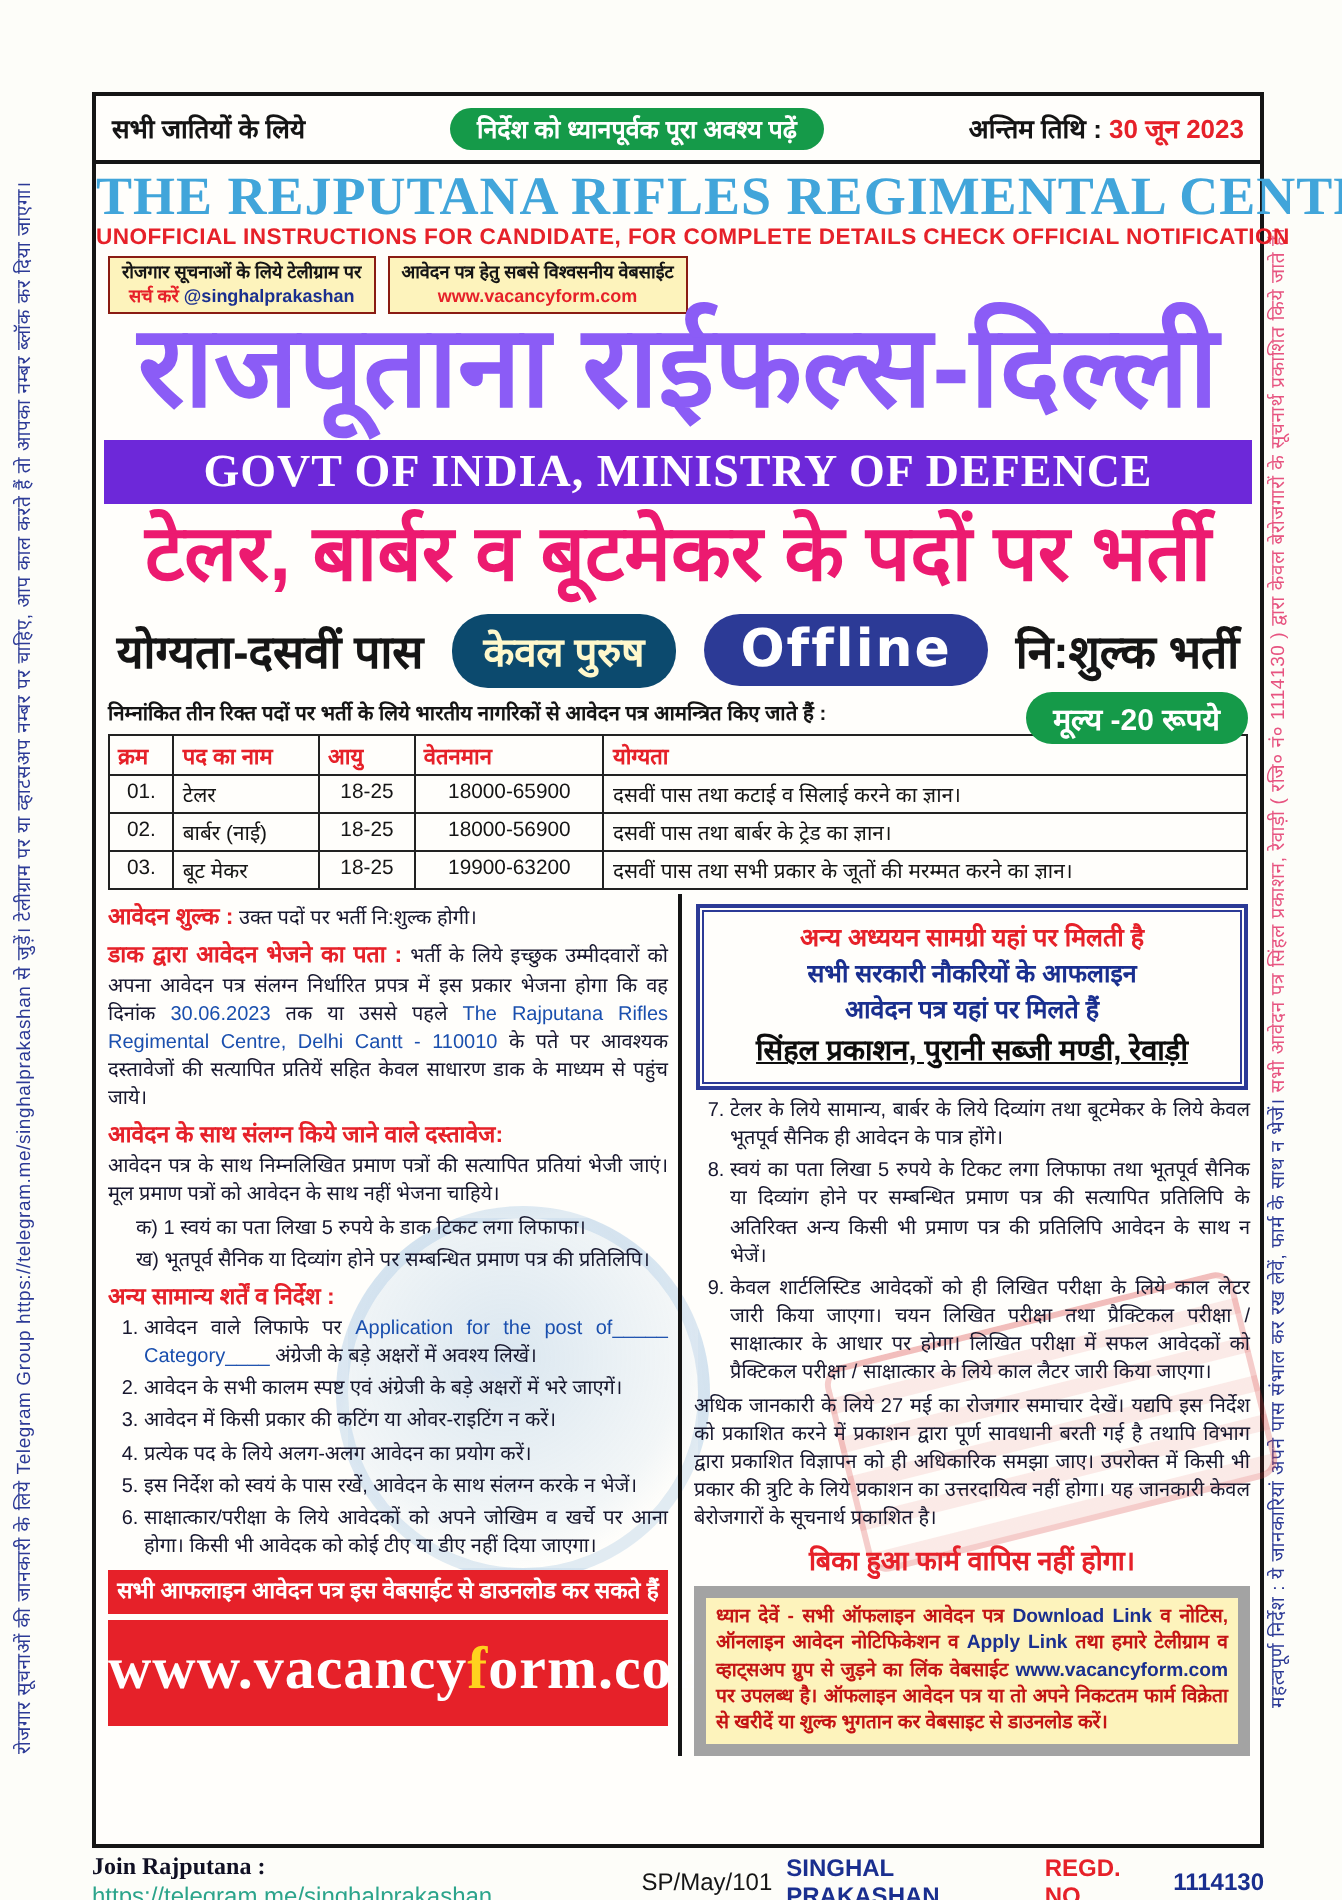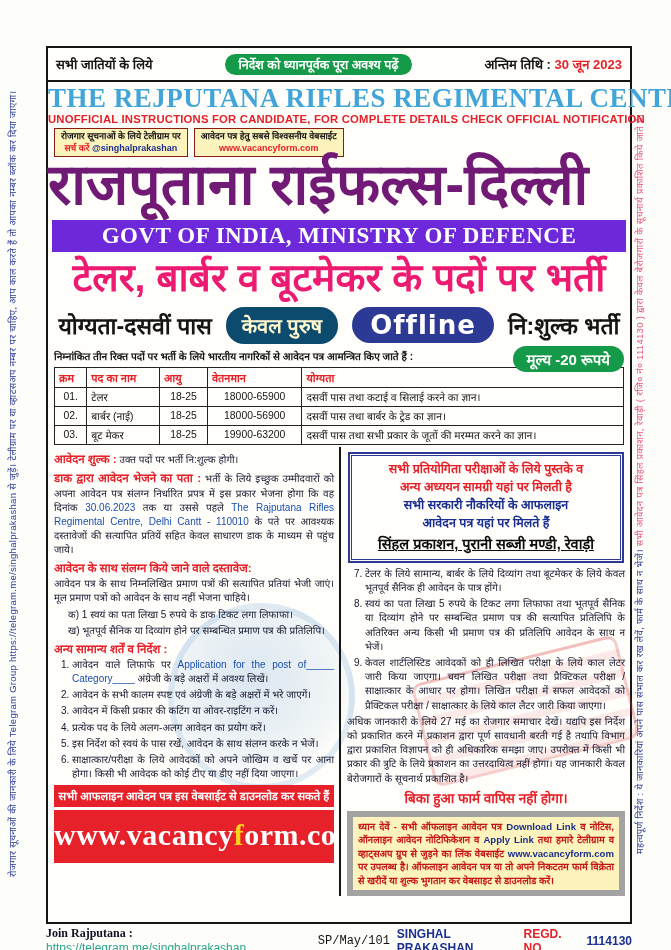--- a/index.html
+++ b/index.html
@@ -19,21 +19,21 @@
   .pill-green{background:#159a49;color:#fff;font-weight:bold;font-size:12.5px;border-radius:14px;padding:2px 14px;}
   .deadline{font-weight:bold;font-size:13px;color:#151515;}
   .deadline .red{color:#e62129;}
   
   .title-en{font-family:"Liberation Serif",serif;font-weight:bold;font-size:27px;color:#41a5da;text-align:center;line-height:1.05;margin-top:2px;letter-spacing:.5px;white-space:nowrap;}
   .subtitle-en{font-weight:bold;font-size:11.3px;color:#e62129;text-align:center;letter-spacing:.2px;margin-top:1px;white-space:nowrap;}
   .ybox-row{display:flex;gap:6px;padding:3px 6px 0 6px;}
   .ybox{background:#fdf3bc;border:1.5px solid #8a1c13;padding:2px 6px;font-size:9px;line-height:1.25;text-align:center;color:#151515;font-weight:bold;}
   .ybox .red{color:#e62129;}
   .ybox .blue{color:#1a2f8f;}
-  .title-hi{font-weight:bold;font-size:57px;color:#701a75;line-height:1.18;margin-top:-6px;white-space:nowrap;}
+  .title-hi{font-weight:bold;font-size:57px;color:#8b5cf6;text-align:center;line-height:1.18;margin-top:-6px;white-space:nowrap;}
   .govt-banner{background:#6d28d9;color:#fff;font-family:"Liberation Serif",serif;font-weight:bold;font-size:23px;
                text-align:center;letter-spacing:.5px;padding:3px 0;margin:2px 4px;white-space:nowrap;}
   .post-headline{font-weight:bold;font-size:39px;color:#ec1a70;text-align:center;line-height:1.25;white-space:nowrap;}
   
   .qual-row{display:flex;align-items:center;justify-content:center;gap:14px;margin:4px 0 2px 0;}
   .qual-text{font-weight:bold;font-size:23px;color:#151515;white-space:nowrap;}
   .pill-red{background:#0c4a6e;color:#fff8cc;font-weight:bold;font-size:20px;border-radius:18px;padding:5px 16px;white-space:nowrap;}
   .pill-blue{background:#2c3a96;color:#ffffff;font-weight:bold;font-size:26px;border-radius:18px;padding:3px 18px;
              font-family:"DejaVu Sans",sans-serif;letter-spacing:1px;white-space:nowrap;}
   
@@ -67,21 +67,21 @@
   
   .dl-banner{background:#e62129;color:#fff;font-weight:bold;font-size:11.3px;text-align:center;padding:3px 2px;margin-top:4px;white-space:nowrap;}
   .big-site{background:#e62129;color:#fff;font-weight:bold;font-size:30px;text-align:center;padding:4px 0 6px 0;margin-top:3px;
             font-family:"Liberation Serif",serif;letter-spacing:.5px;white-space:nowrap;}
   .big-site .yellow{color:#ffd21e;}
   
   .bottom-strip{position:absolute;left:46px;top:926px;width:586px;display:flex;justify-content:space-between;align-items:center;font-size:12px;}
   .jt-label{font-weight:bold;color:#101024;font-family:"Liberation Serif",serif;}
   .jt-url{color:#2ba48b;}
   .imprint{display:flex;gap:7px;align-items:center;}
-  .imprint .code{color:#151515;font-family:Liberation Mono, monospace;}
+  .imprint .code{color:#151515;font-family:Liberation Sans, sans-serif;}
   .imprint .pub{color:#1a2f8f;font-weight:bold;}
   .imprint .regd{color:#e62129;font-weight:bold;}
   .imprint .regno{color:#1a2f8f;font-weight:bold;}
   
   .globe-wm{position:absolute;left:120px;top:555px;width:175px;height:175px;border-radius:50%;z-index:0;
             background:radial-gradient(circle at 45% 40%, rgba(90,150,205,.22), rgba(90,150,205,.08) 60%, transparent 75%);
             border:6px solid rgba(90,150,205,.18);}
   .stamp-wm{position:absolute;left:372px;top:610px;width:205px;height:100px;z-index:0;transform:rotate(-14deg);
             border:3px solid rgba(214,60,60,.25);border-radius:10px;
             background:repeating-linear-gradient(0deg, rgba(214,60,60,.10) 0 8px, transparent 8px 20px);}
@@ -209,21 +209,20 @@
           <li>साक्षात्कार/परीक्षा के लिये आवेदकों को अपने जोखिम व खर्चे पर आना होगा। किसी भी आवेदक को कोई टीए या डीए नहीं दिया जाएगा।</li>
         </ol>
         <div class="dl-banner">सभी आफलाइन आवेदन पत्र इस वेबसाईट से डाउनलोड कर सकते हैं</div>
         <div class="big-site">
           <span>www.vacancy</span><span class="yellow">f</span><span>orm.com</span>
         </div>
       </div>
 
       <div class="col col-right">
         <div class="shop-box">
-          <div class="l-red">सभी प्रतियोगिता परीक्षाओं के लिये पुस्तके व</div>
           <div class="l-red">अन्य अध्ययन सामग्री यहां पर मिलती है</div>
           <div class="l-blue">सभी सरकारी नौकरियों के आफलाइन</div>
           <div class="l-blue">आवेदन पत्र यहां पर मिलते हैं</div>
           <div class="l-black">सिंहल प्रकाशन, पुरानी सब्जी मण्डी, रेवाड़ी</div>
         </div>
         <ol class="numlist" start="7">
           <li>टेलर के लिये सामान्य, बार्बर के लिये दिव्यांग तथा बूटमेकर के लिये केवल भूतपूर्व सैनिक ही आवेदन के पात्र होंगे।</li>
           <li>स्वयं का पता लिखा 5 रुपये के टिकट लगा लिफाफा तथा भूतपूर्व सैनिक या दिव्यांग होने पर सम्बन्धित प्रमाण पत्र की सत्यापित प्रतिलिपि के अतिरिक्त अन्य किसी भी प्रमाण पत्र की प्रतिलिपि आवेदन के साथ न भेजें।</li>
           <li>केवल शार्टलिस्टिड आवेदकों को ही लिखित परीक्षा के लिये काल लेटर जारी किया जाएगा। चयन लिखित परीक्षा तथा प्रैक्टिकल परीक्षा / साक्षात्कार के आधार पर होगा। लिखित परीक्षा में सफल आवेदकों को प्रैक्टिकल परीक्षा / साक्षात्कार के लिये काल लैटर जारी किया जाएगा।</li>
         </ol>

